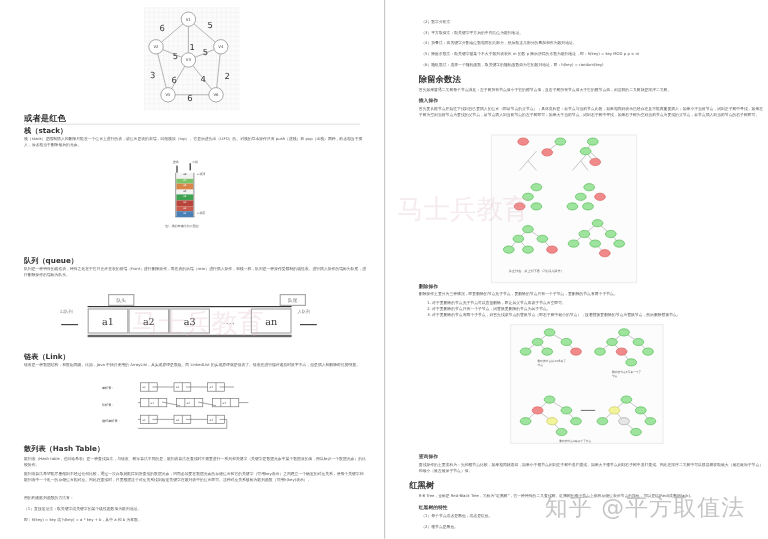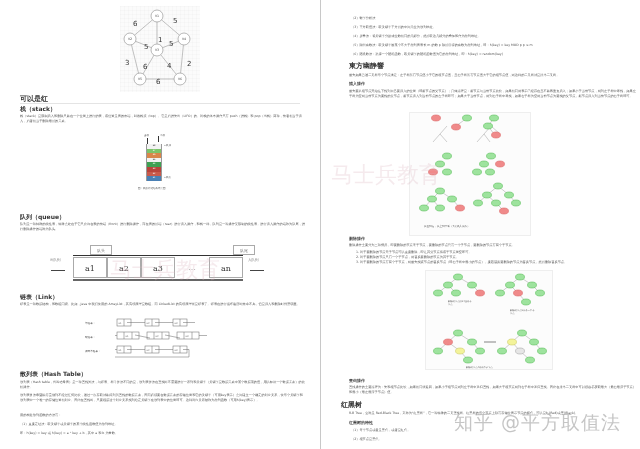--- a/index.html
+++ b/index.html
@@ -71,21 +71,21 @@
         <text x="49" y="40">5</text>
         <text x="5" y="59">3</text>
         <text x="23" y="63">6</text>
         <text x="47" y="62">4</text>
         <text x="67" y="60">2</text>
         <text x="36" y="78">6</text>
       </g>
     </svg>
   </div>
 
-  <div class="h1" style="left:20px; top:94px;">可以是红</div>
+  <div class="h1" style="left:20px; top:94px;">或者是红色</div>
   <div class="rule" style="left:20px; top:103px; width:280px;"></div>
 
   <div class="h2" style="left:20px; top:105px;">栈（stack）</div>
   <div class="p" style="left:20px; top:114px; width:285px;">栈（stack）是限制插入和删除只能在一个位置上进行的表，该位置是表的末端，叫做栈顶（top）。它是后进先出（LIFO）的。对栈的基本操作只有 push（进栈）和 pop（出栈）两种，前者相当于插入，后者相当于删除最后的元素。</div>
 
   <div class="figure" style="left:130px; top:134px; width:60px; height:64px;">
     <div style="position:absolute; left:14px; top:0; font-size:2.5px; color:#555;">进栈</div>
     <div style="position:absolute; left:30px; top:0; font-size:2.5px; color:#555;">出栈</div>
     <div style="position:absolute; left:17px; top:4px; width:0.6px; height:6px; background:#333;"></div>
     <div style="position:absolute; left:28px; top:2px; width:0.6px; height:6px; background:#333;"></div>
@@ -190,21 +190,21 @@
   <div class="wm-mid" style="left:110px; top:255px;">马士兵教育</div>
 </div>
 
 <div class="page" id="page-right">
   <div class="p" style="left:30px; top:16px; width:280px;">（2）数字分析法</div>
   <div class="p" style="left:30px; top:25px; width:280px;">（3）平方取值法：取关键字平方后的中间几位为散列地址。</div>
   <div class="p" style="left:30px; top:34px; width:280px;">（4）折叠法：将关键字分割成位数相同的几部分，然后取这几部分的叠加和作为散列地址。</div>
   <div class="p" style="left:30px; top:43px; width:280px;">（5）除留余数法：取关键字被某个不大于散列表表长 m 的数 p 除后所得的余数为散列地址，即：h(key) = key MOD p  p ≤ m</div>
   <div class="p" style="left:30px; top:52px; width:280px;">（6）随机数法：选择一个随机函数，取关键字的随机函数值为它的散列地址，即：h(key) = random(key)</div>
 
-  <div class="h1" style="left:28px; top:61px;">東方幽静響</div>
+  <div class="h1" style="left:28px; top:61px;">除留余数法</div>
   <div class="p" style="left:28px; top:73px; width:285px;">首先如果普通二叉树每个节点满足：左子树所有节点值小于它的根节点值，且右子树所有节点值大于它的根节点值，则这样的二叉树就是排序二叉树。</div>
   <div class="h3" style="left:28px; top:81px;">插入操作</div>
   <div class="p" style="left:28px; top:89px; width:288px;">首先要从根节点开始往下找到自己要插入的位置（即新节点的父节点）；具体流程是：新节点与当前节点比较，如果相同则表示已经存在且不能再重复插入；如果小于当前节点，则到左子树中寻找，如果左子树为空则当前节点为要找的父节点，新节点插入到当前节点的左子树即可；如果大于当前节点，则到右子树中寻找，如果右子树为空则当前节点为要找的父节点，新节点插入到当前节点的右子树即可。</div>
 
   <div class="figure" style="left:88px; top:112px; width:122px; height:124px; background:#fcfcfc; border:0.5px solid #eee;">
     <svg width="122" height="124">
       <g stroke="#888" stroke-width="0.4" fill="none">
         <line x1="57" y1="5" x2="46" y2="13"></line>
         <line x1="84" y1="5" x2="78" y2="13"></line>
           <line x1="78" y1="13" x2="84" y2="21"></line>

